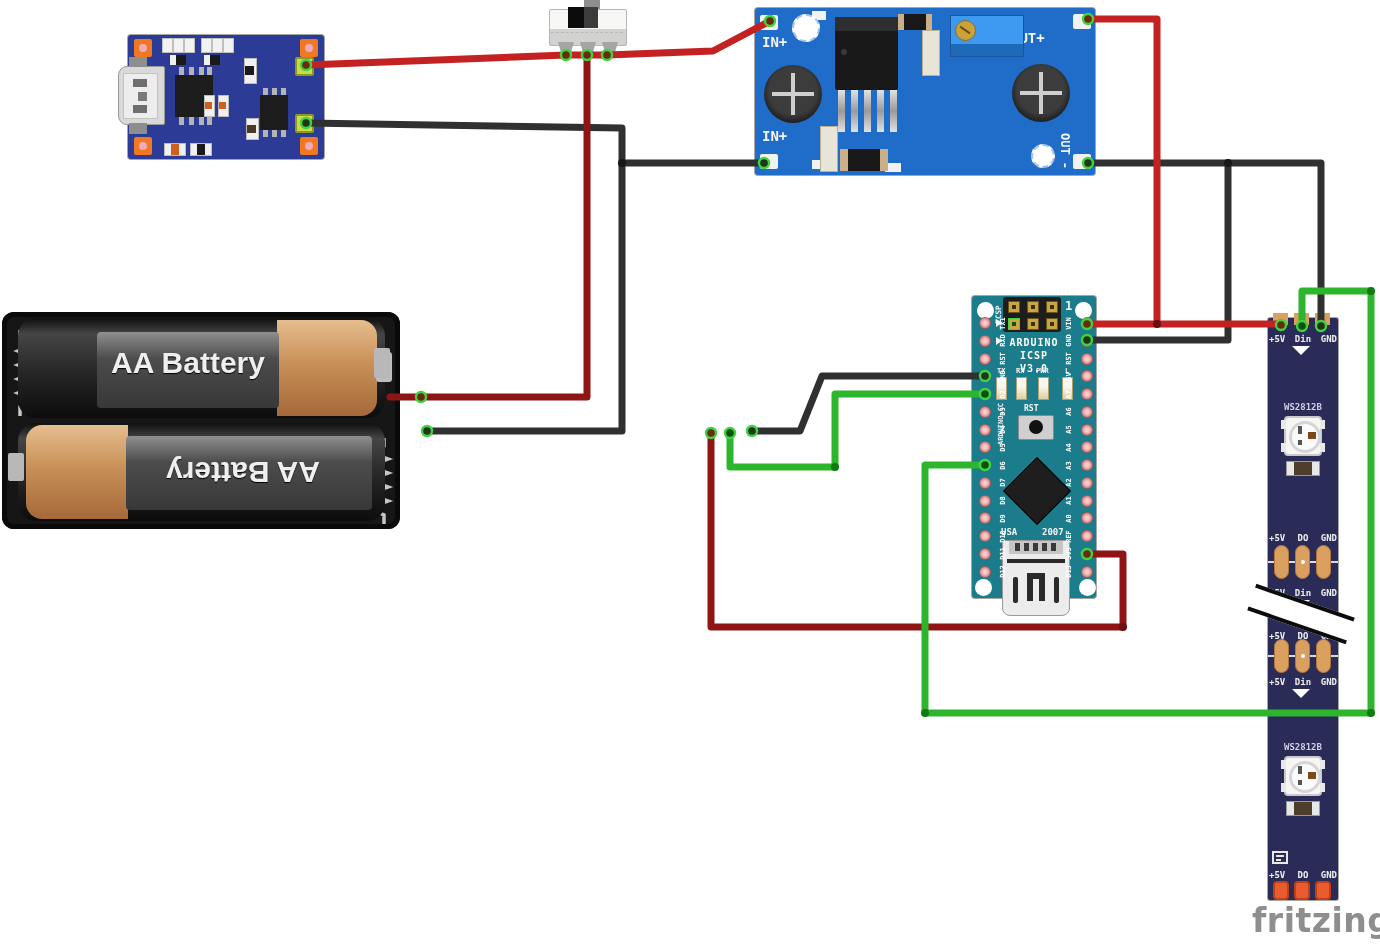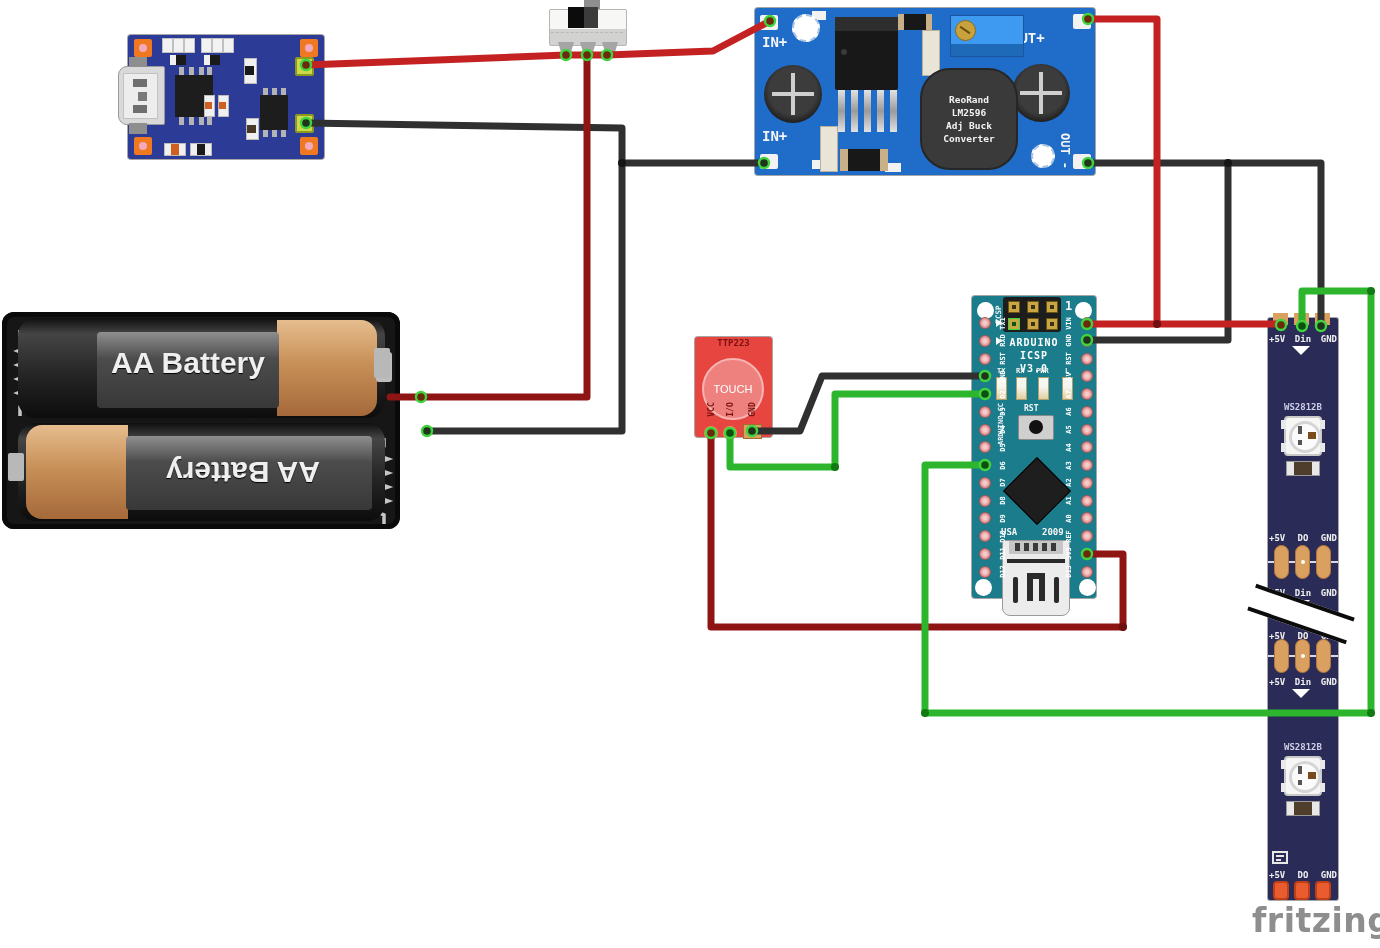--- a/index.html
+++ b/index.html
@@ -156,26 +156,20 @@
       <div class="abs" style="left:4px;top:4px;width:19px;height:19px;border-radius:50%;background:#c9a23c;border:1px solid #8a6a1c;">
           <div class="abs" style="left:3px;top:8px;width:12px;height:2px;background:#6a4e10;transform:rotate(35deg);"></div>
         </div>
     </div>
 
     <div class="abs" style="left:143px;top:6px;width:34px;height:16px;background:#181818;border-left:6px solid #c9b089;border-right:6px solid #c9b089;box-sizing:border-box;"></div>
     <div class="abs" style="left:85px;top:141px;width:48px;height:22px;background:#181818;border-left:8px solid #c9b089;border-right:8px solid #c9b089;box-sizing:border-box;"></div>
     <div class="abs" style="left:167px;top:22px;width:16px;height:44px;background:#e8e4d8;border:1px solid #b8b098;"></div>
     <div class="abs" style="left:65px;top:118px;width:16px;height:44px;background:#e8e4d8;border:1px solid #b8b098;"></div>
 
-    <div class="abs" style="left:165px;top:60px;width:98px;height:102px;background:#3a3a3a;border-radius:30px;border:2px solid #262626;box-sizing:border-box;display:flex;flex-direction:column;justify-content:center;align-items:center;color:#f2f2f2;font-size:9.5px;font-weight:bold;line-height:13px;text-align:center;">
-      <div>ReoRand</div>
-      <div>LM2596</div>
-      <div>Adj Buck</div>
-      <div>Converter</div>
-    </div>
   </div>
 
   <div class="abs" style="left:2px;top:312px;width:398px;height:217px;background:#161616;border-radius:12px;box-shadow:inset 0 0 0 5px #0a0a0a;">
     <svg width="40" height="100" style="position:absolute;left:6px;top:16px;">
       <polyline points="12,2 12,10 28,16 10,23 28,30 10,37 28,44 10,51 28,58 10,65 28,72 12,79 12,88" fill="none" stroke="#c6c6c6" stroke-width="3.5"></polyline>
     </svg>
     <svg width="40" height="100" style="position:absolute;left:356px;top:124px;">
       <polyline points="26,2 26,10 10,16 30,23 10,30 30,37 10,44 30,51 10,58 30,65 10,72 26,79 26,88" fill="none" stroke="#c6c6c6" stroke-width="3.5"></polyline>
     </svg>
 
@@ -188,32 +182,20 @@
 
     <div class="abs" style="left:16px;top:111px;width:367px;height:98px;border-radius:18px;background:linear-gradient(180deg,#0f0f0f 0%,#454545 16%,#262626 55%,#0c0c0c 100%);">
       <div class="abs" style="left:8px;top:2px;width:102px;height:94px;background:linear-gradient(180deg,#e6bd8e 0%,#c89058 45%,#a5693a 100%);border-radius:16px 0 0 16px;"></div>
       <div class="abs" style="left:108px;top:13px;width:246px;height:74px;background:linear-gradient(180deg,#8f8f8f,#4c4c4c 35%,#383838);border-radius:4px;"></div>
       <div class="abs rot180" style="left:115px;top:30px;width:220px;height:38px;line-height:38px;text-align:center;font-family:'Liberation Sans',sans-serif;font-weight:bold;font-size:30px;color:#efefef;text-shadow:0 -1px 1px #000;">AA Battery</div>
     </div>
     <div class="abs" style="left:372px;top:36px;width:16px;height:30px;background:#b8b8b8;border-radius:2px;"></div>
     <div class="abs" style="left:6px;top:141px;width:16px;height:28px;background:#b8b8b8;border-radius:2px;"></div>
   </div>
 
-  <div class="board" style="left:695px;top:337px;width:77px;height:100px;background:#e64540;">
-    <div class="abs" style="left:0;top:1px;width:77px;text-align:center;font-size:9px;font-weight:bold;color:#7c1210;">TTP223</div>
-    <div class="abs" style="left:7px;top:21px;width:62px;height:62px;border-radius:50%;background:#ee817d;border:2px solid #f6b5b3;box-sizing:border-box;display:flex;align-items:center;justify-content:center;">
-      <span style="color:#fff;font-size:11px;font-family:'Liberation Sans',sans-serif;">TOUCH</span>
-    </div>
-    <div class="wlab rot-90" style="left:3px;top:68px;width:26px;font-size:8px;color:#7c1210;text-align:center;">VCC</div>
-    <div class="wlab rot-90" style="left:22px;top:68px;width:26px;font-size:8px;color:#7c1210;text-align:center;">I/O</div>
-    <div class="wlab rot-90" style="left:44px;top:68px;width:26px;font-size:8px;color:#7c1210;text-align:center;">GND</div>
-    <div class="abs" style="left:48px;top:87px;width:17px;height:13px;background:#d9a05f;border:1px solid #a06a30;"></div>
-    <div class="abs" style="left:9px;top:89px;width:14px;height:14px;border-radius:50%;background:#8a4a1a;border:2px solid #d9a05f;box-sizing:border-box;"></div>
-    <div class="abs" style="left:28px;top:89px;width:14px;height:14px;border-radius:50%;background:#3a6a1a;border:2px solid #d9a05f;box-sizing:border-box;"></div>
-  </div>
 
   <div class="board" id="nano-board" style="left:972px;top:296px;width:124px;height:302px;background:#1b7d8c;">
     <div class="hole" style="left:5px;top:6px;width:17px;height:17px;"></div>
     <div class="hole" style="left:103px;top:6px;width:17px;height:17px;"></div>
     <div class="hole" style="left:3px;top:283px;width:17px;height:17px;"></div>
     <div class="hole" style="left:107px;top:283px;width:17px;height:17px;"></div>
 
     <div class="abs" style="left:31px;top:1px;width:58px;height:35px;background:#1d1d1d;border-radius:3px;">
       <div class="abs" style="left:5px;top:4px;width:10px;height:10px;background:#caa544;border:1px solid #6a5414;">
           <div class="abs" style="left:3px;top:3px;width:4px;height:4px;background:#3a3014;"></div>
@@ -255,21 +237,21 @@
     <div class="ledbody" style="left:90px;top:81px;"></div>
     <div class="wlab rot-90" style="left:-2px;top:124px;width:62px;font-size:7px;text-align:center;">ARDUINO.CC</div>
 
     <div class="wlab" style="left:52px;top:108px;font-size:8px;">RST</div>
     <div class="abs" style="left:46px;top:119px;width:34px;height:23px;background:#cfcfcf;border:1px solid #8a8a8a;border-radius:2px;">
       <div class="abs" style="left:10px;top:4px;width:14px;height:14px;border-radius:50%;background:#111;"></div>
     </div>
 
     <div class="abs" style="left:41px;top:171px;width:46px;height:46px;background:#1e1e1e;border:1px solid #000;transform:rotate(45deg);"></div>
     <div class="wlab" style="left:29px;top:231px;font-size:9px;">USA</div>
-    <div class="wlab" style="left:70px;top:231px;font-size:9px;">2009</div>
+    <div class="wlab" style="left:70px;top:231px;font-size:9px;">2007</div>
 
     <div class="abs" style="left:30px;top:244px;width:66px;height:74px;background:#ececec;border:1px solid #9a9a9a;border-radius:4px 4px 8px 8px;">
       <div class="abs" style="left:6px;top:0;width:54px;height:13px;background:#c6c6c6;"></div>
       <div class="abs" style="left:12px;top:2px;width:5px;height:8px;background:#3a3a3a;"></div>
       <div class="abs" style="left:21px;top:2px;width:5px;height:8px;background:#3a3a3a;"></div>
       <div class="abs" style="left:30px;top:2px;width:5px;height:8px;background:#3a3a3a;"></div>
       <div class="abs" style="left:39px;top:2px;width:5px;height:8px;background:#3a3a3a;"></div>
       <div class="abs" style="left:48px;top:2px;width:5px;height:8px;background:#3a3a3a;"></div>
       <div class="abs" style="left:4px;top:18px;width:58px;height:4px;background:#2a2a2a;"></div>
       <div class="abs" style="left:10px;top:36px;width:5px;height:26px;background:#2a2a2a;border-radius:2px;"></div>

